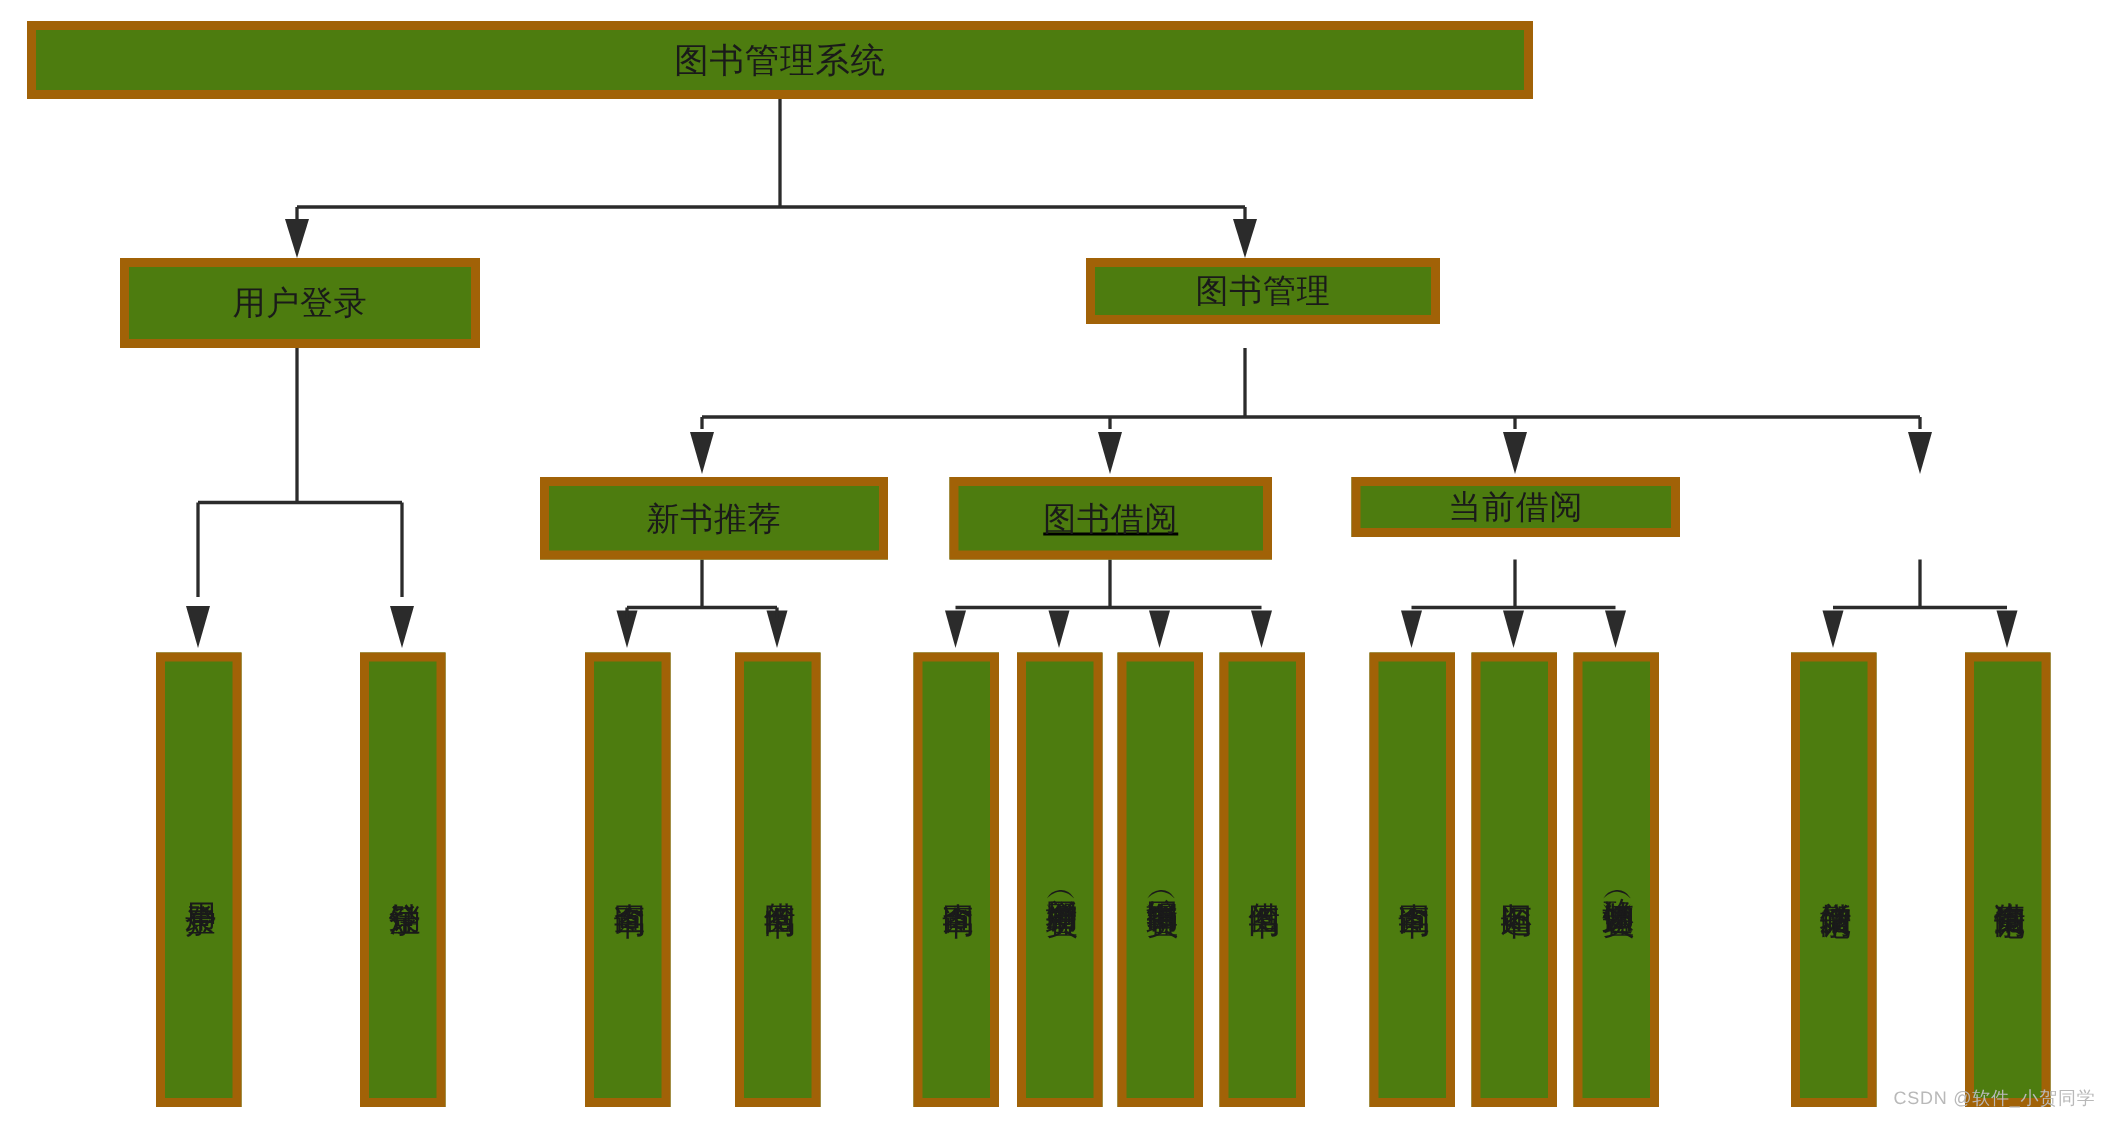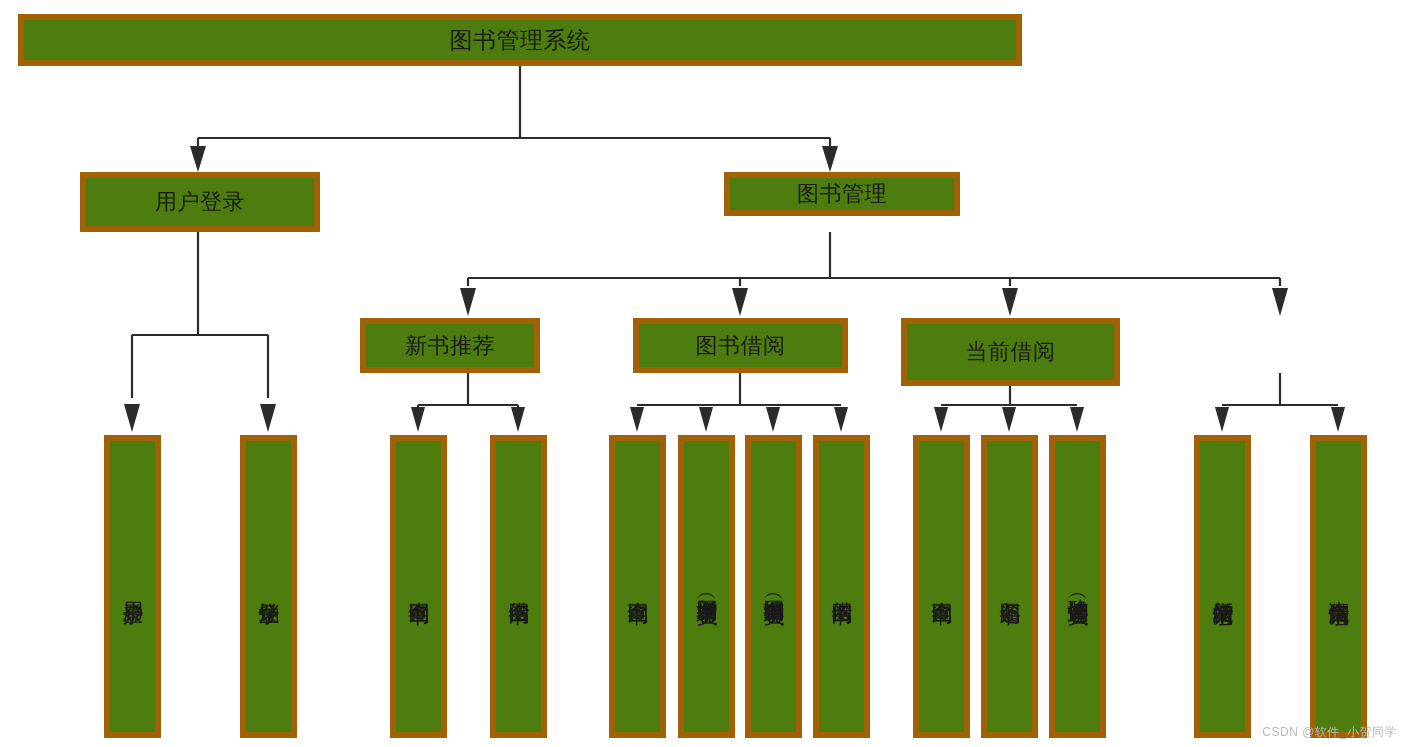--- a/index.html
+++ b/index.html
@@ -129,27 +129,27 @@
     <span class="node-label">图书管理系统</span>
   </div>
 
   <div class="node" style="left:80px; top:172px; width:240px; height:60px;">
     <span class="node-label">用户登录</span>
   </div>
   <div class="node" style="left:712px; top:172px; width:236px; height:44px;margin-left:12px;">
     <span class="node-label">图书管理</span>
   </div>
 
-  <div class="node" style="left:360px; top:318px; width:180px; height:55px;">
+  <div class="node" style="left:360px; top:318px; width:232px; height:55px;">
     <span class="node-label">新书推荐</span>
   </div>
-  <div class="node" style="left:633px; top:318px; width:215px; height:55px;">
+  <div class="node" style="left:633px; top:318px; width:215px; height:55px;text-decoration:underline;">
     <span class="node-label">图书借阅</span>
   </div>
-  <div class="node" style="left:901px; top:318px; width:219px; height:68px;">
+  <div class="node" style="left:901px; top:318px; width:219px; height:40px;">
     <span class="node-label">当前借阅</span>
   </div>
 
   <div class="node vert" style="left:104px; top:435px; width:57px; height:303px;">
     <span class="node-label">用户登录</span>
   </div>
   <div class="node vert" style="left:240px; top:435px; width:57px; height:303px;">
     <span class="node-label">注销登录</span>
   </div>
 

